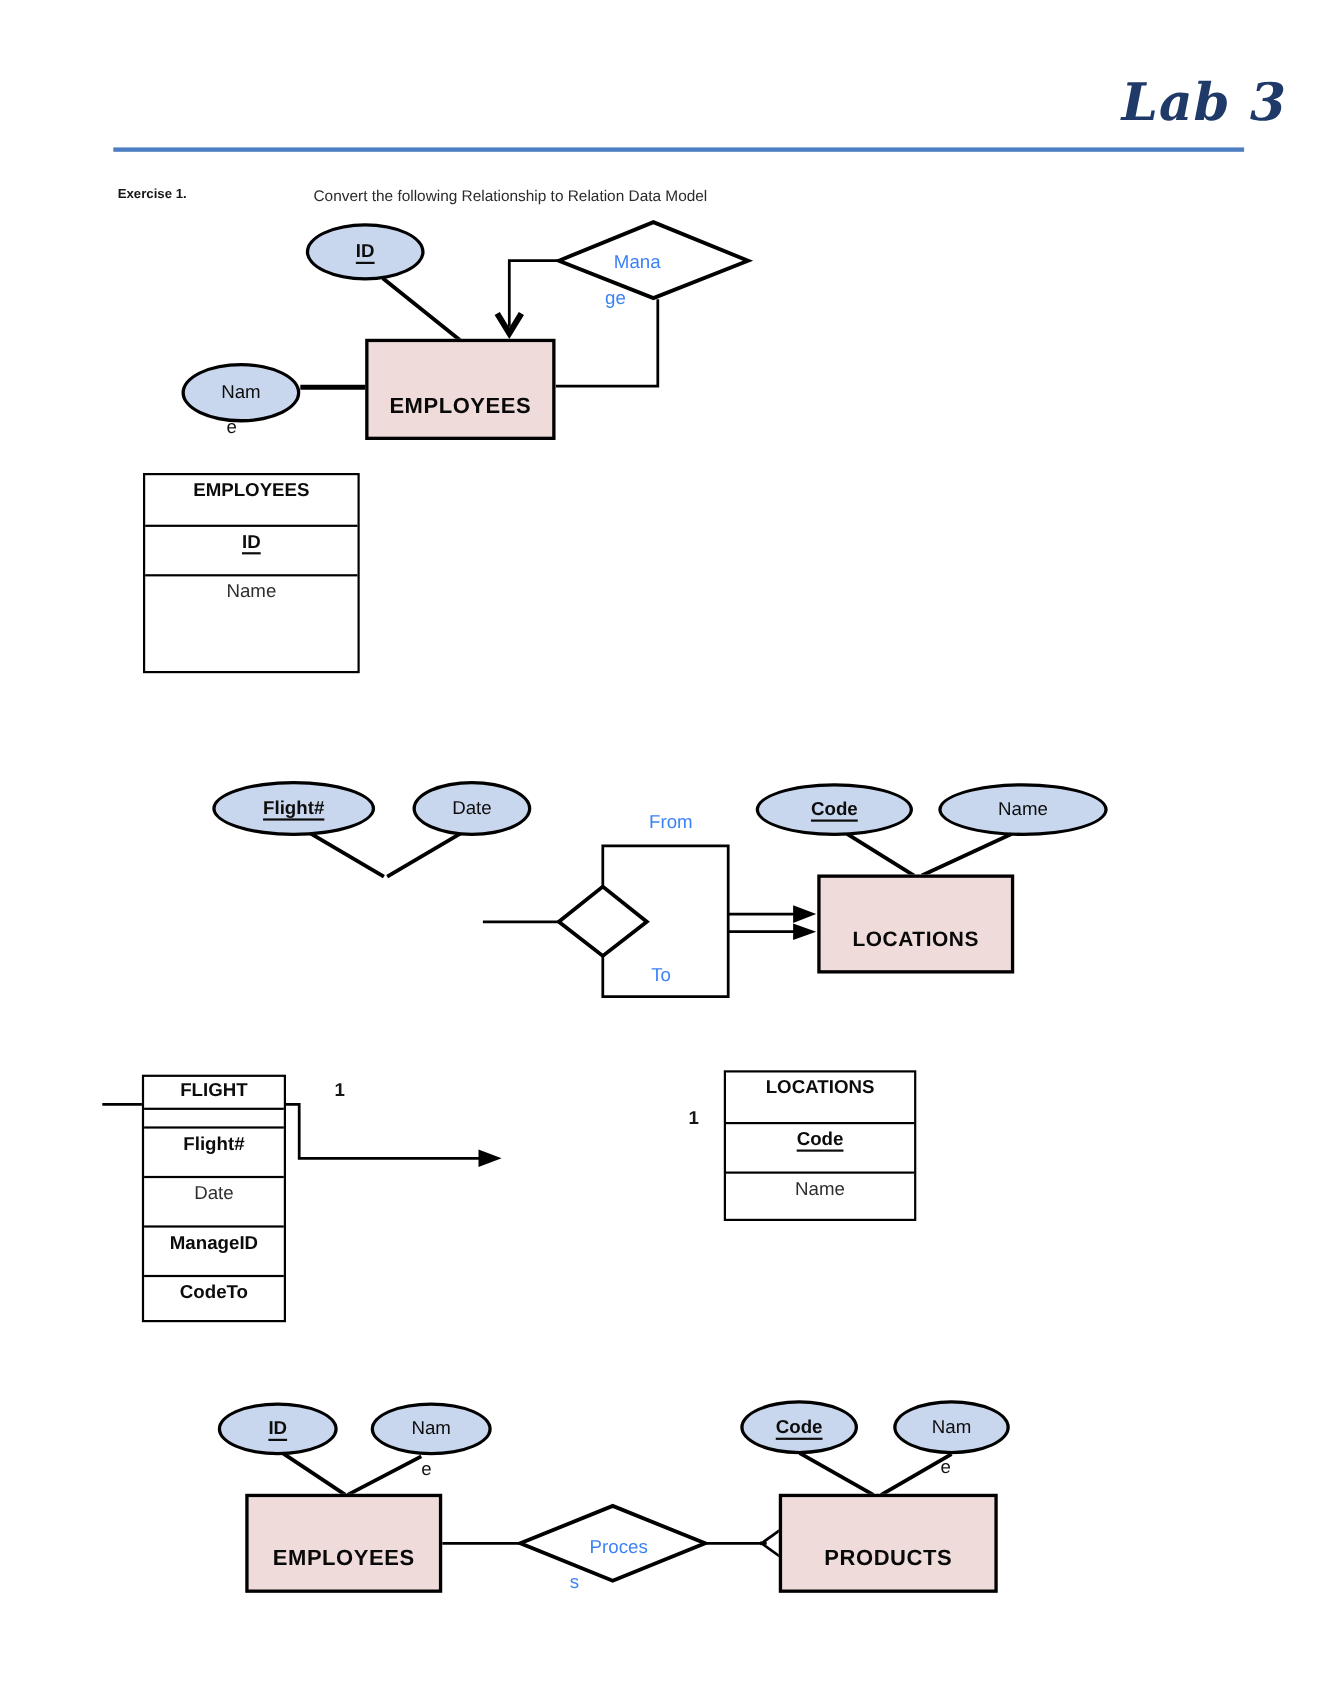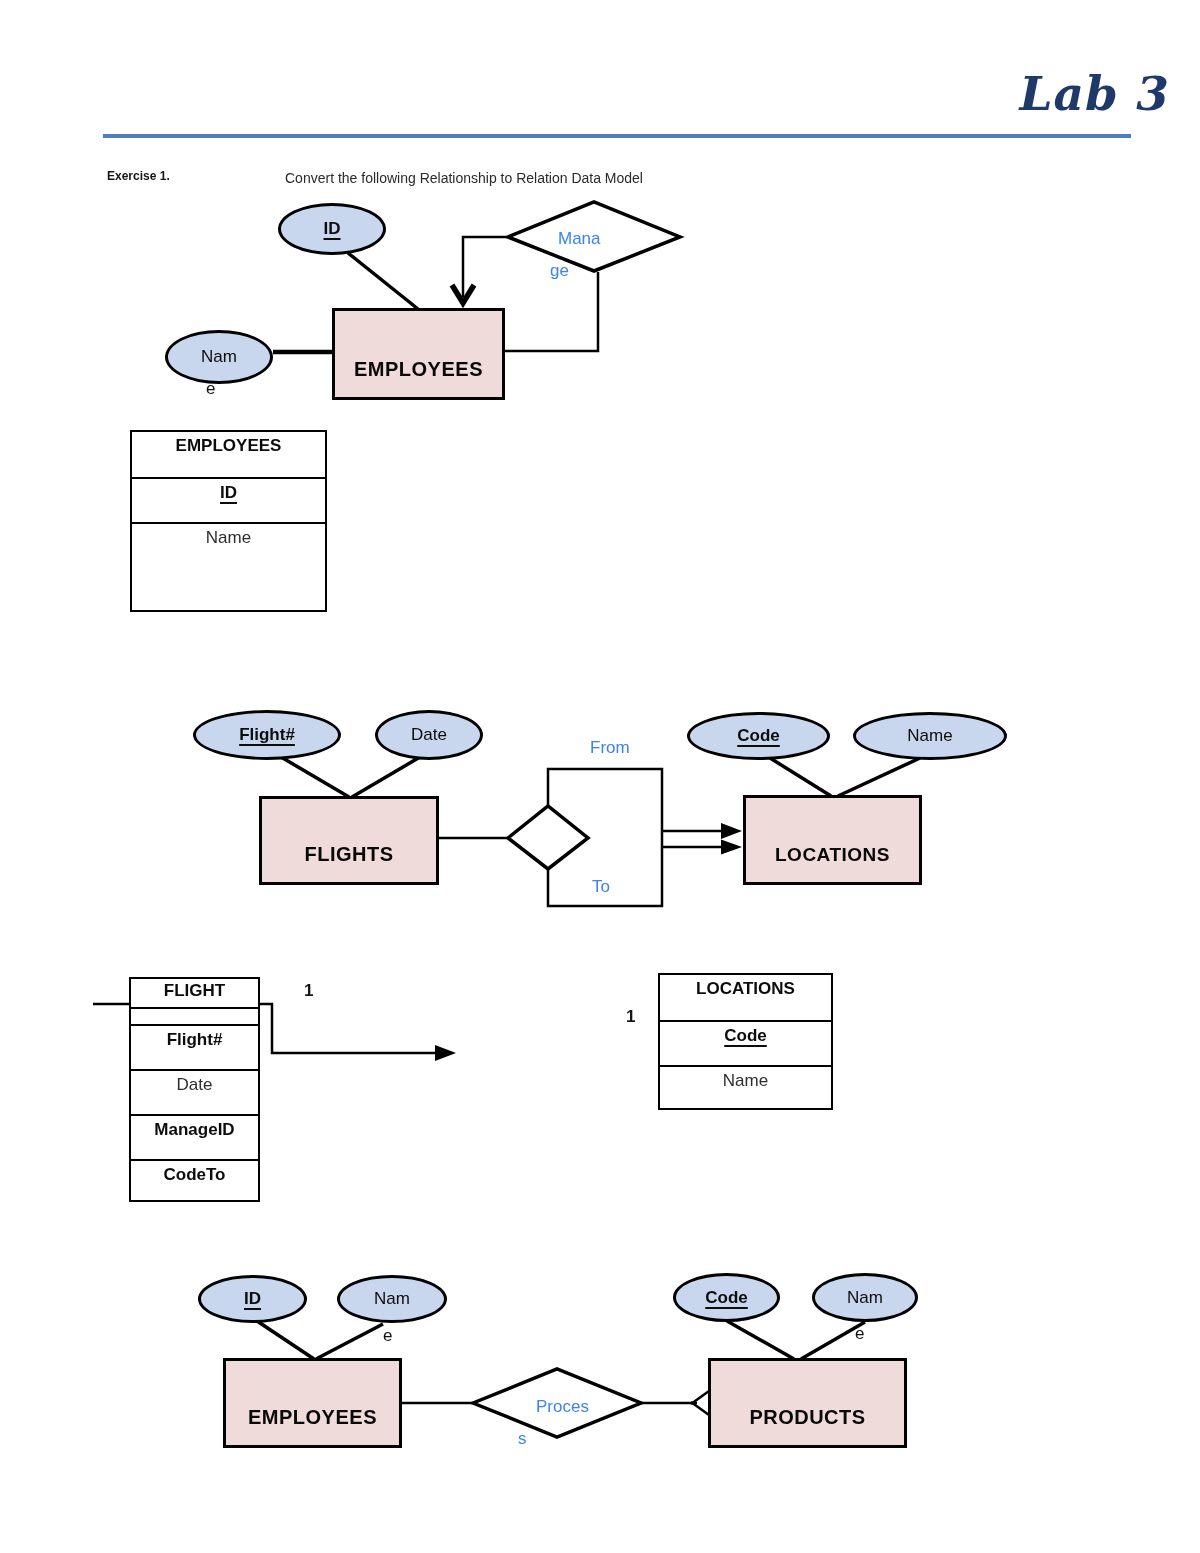--- a/index.html
+++ b/index.html
@@ -122,23 +122,20 @@
       <span>Name</span>
     </div>
   </div>
 
   <div class="oval" style="left:193px;top:710px;width:148px;height:50px;">
     <span class="key">Flight#</span>
   </div>
   <div class="oval" style="left:375px;top:710px;width:108px;height:50px;">
     <span>Date</span>
   </div>
-  <div class="entity" style="left:259px;top:796px;width:180px;height:89px;">
-    <span>FLIGHTS</span>
-  </div>
   <span class="free-label" style="left:560px;top:738px;width:48px;margin-left:30px;">From</span>
   <span class="free-label" style="left:592px;top:877px;width:32px;">To</span>
   <div class="oval" style="left:687px;top:712px;width:143px;height:48px;">
     <span class="key">Code</span>
   </div>
   <div class="oval" style="left:853px;top:712px;width:154px;height:48px;">
     <span>Name</span>
   </div>
   <div class="entity" style="left:743px;top:795px;width:179px;height:90px;font-size:19px;">
     <span>LOCATIONS</span>

